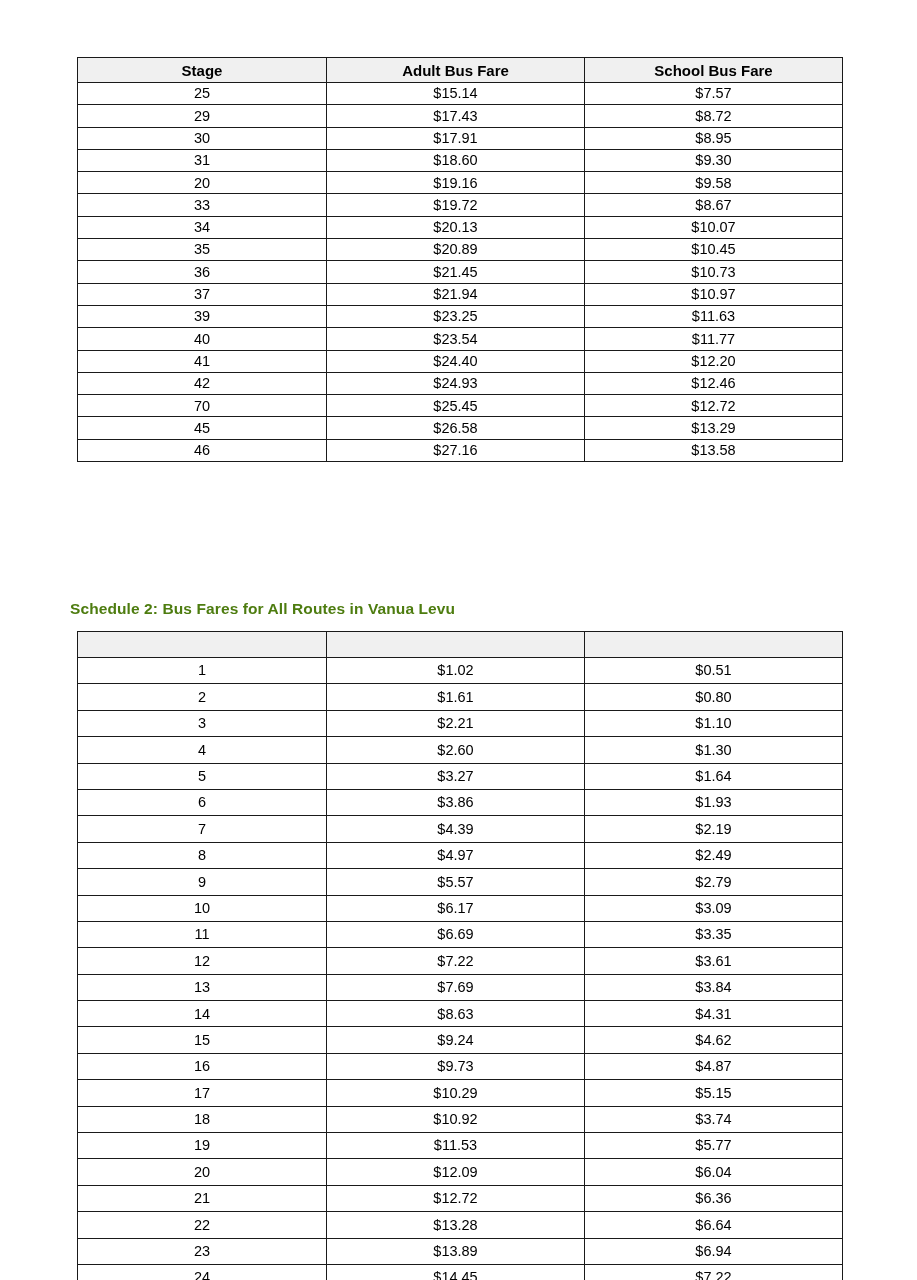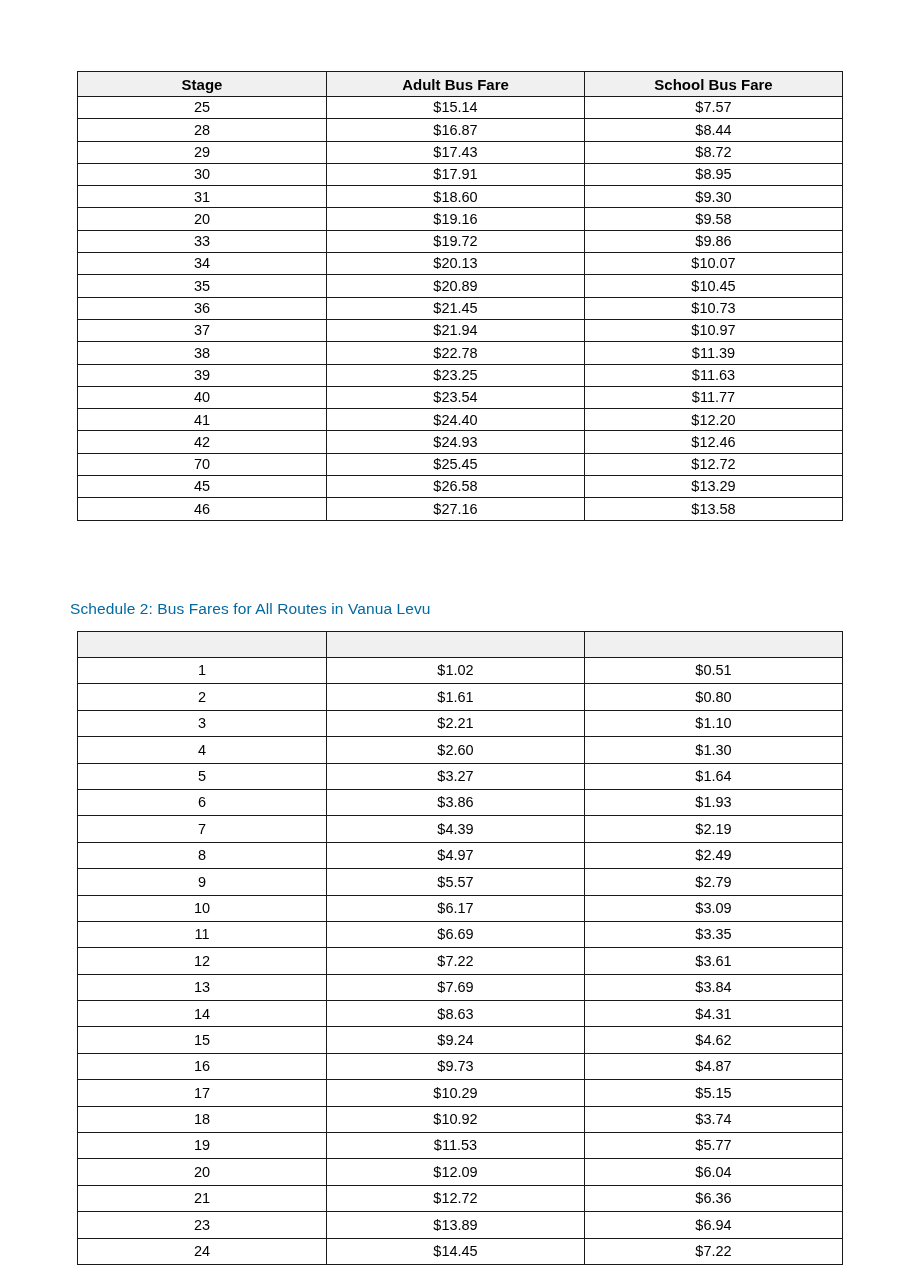--- a/index.html
+++ b/index.html
@@ -49,35 +49,35 @@
   }
 
   .fare-table thead th {
     background: #f0f0f0;
     font-weight: bold;
     font-size: 15px;
     height: 24px;
   }
 
   #table-one tbody td { height: 21.3px; }
-  #table-one { left: 77px; top: 71px; }
+  #table-one { left: 77px; top: 57px; }
 
   #table-two { left: 77px; top: 631px; }
   #table-two thead th { height: 25px; }
   #table-two tbody td { height: 25.4px; }
 
   
   .schedule-heading {
     position: absolute;
     left: 70px;
     top: 600px;
     font-size: 15.5px;
-    font-weight: normal;
+    font-weight: bold;
     letter-spacing: 0.1px;
-    color: #0369a1;
+    color: #4d7c0f;
     white-space: nowrap;
   }
 </style>
 </head>
 <body>
 
 <div class="page">
 
   <table class="fare-table" id="table-one">
     <colgroup>
@@ -92,25 +92,20 @@
         <th>School Bus Fare</th>
       </tr>
     </thead>
     <tbody id="table-one-body">
         <tr>
           <td>25</td>
           <td>$15.14</td>
           <td>$7.57</td>
         </tr>
         <tr>
-          <td>28</td>
-          <td>$16.87</td>
-          <td>$8.44</td>
-        </tr>
-        <tr>
           <td>29</td>
           <td>$17.43</td>
           <td>$8.72</td>
         </tr>
         <tr>
           <td>30</td>
           <td>$17.91</td>
           <td>$8.95</td>
         </tr>
         <tr>
@@ -119,46 +114,41 @@
           <td>$9.30</td>
         </tr>
         <tr>
           <td>20</td>
           <td>$19.16</td>
           <td>$9.58</td>
         </tr>
         <tr>
           <td>33</td>
           <td>$19.72</td>
-          <td>$9.86</td>
+          <td>$8.67</td>
         </tr>
         <tr>
           <td>34</td>
           <td>$20.13</td>
           <td>$10.07</td>
         </tr>
         <tr>
           <td>35</td>
           <td>$20.89</td>
           <td>$10.45</td>
         </tr>
         <tr>
           <td>36</td>
           <td>$21.45</td>
           <td>$10.73</td>
         </tr>
         <tr>
           <td>37</td>
           <td>$21.94</td>
           <td>$10.97</td>
-        </tr>
-        <tr>
-          <td>38</td>
-          <td>$22.78</td>
-          <td>$11.39</td>
         </tr>
         <tr>
           <td>39</td>
           <td>$23.25</td>
           <td>$11.63</td>
         </tr>
         <tr>
           <td>40</td>
           <td>$23.54</td>
           <td>$11.77</td>
@@ -306,20 +296,25 @@
           <td>20</td>
           <td>$12.09</td>
           <td>$6.04</td>
         </tr>
         <tr>
           <td>21</td>
           <td>$12.72</td>
           <td>$6.36</td>
         </tr>
         <tr>
+          <td>22</td>
+          <td>$13.28</td>
+          <td>$6.64</td>
+        </tr>
+        <tr>
           <td>23</td>
           <td>$13.89</td>
           <td>$6.94</td>
         </tr>
         <tr>
           <td>24</td>
           <td>$14.45</td>
           <td>$7.22</td>
         </tr>
       </tbody>

